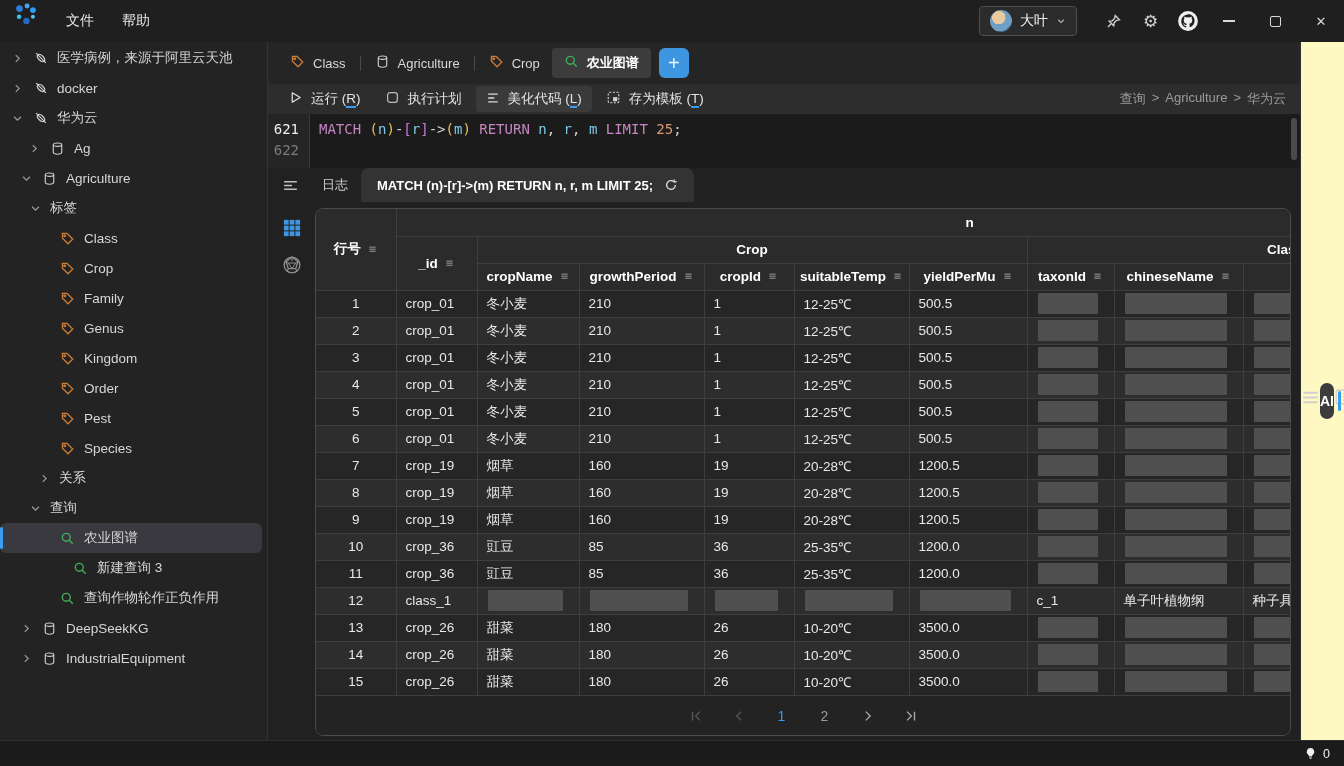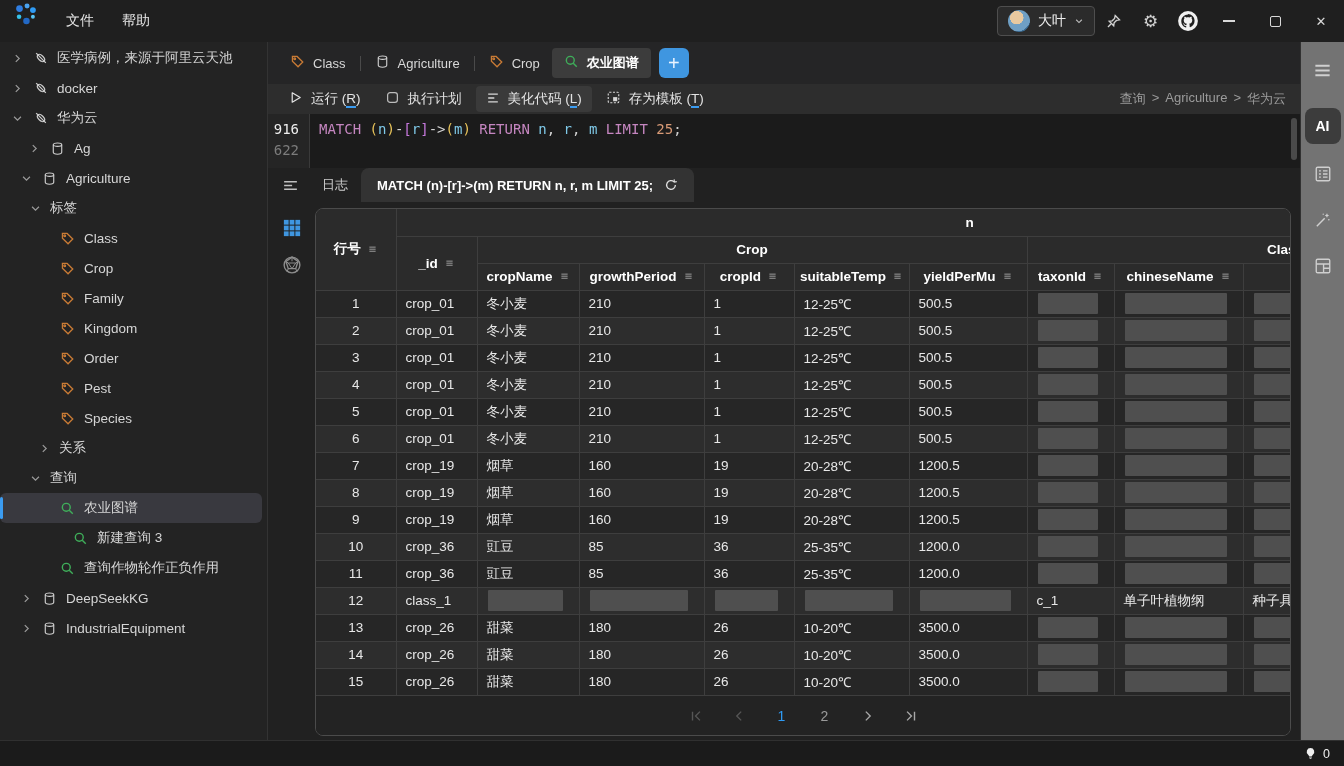--- a/index.html
+++ b/index.html
@@ -7,21 +7,21 @@
     font-family:"Liberation Sans", sans-serif; color:#d8d8d8; }
   .window { width:1344px; height:766px; display:flex; flex-direction:column; }
 
   
   .titlebar { height:42px; background:#1f1f1f; display:flex; padding-left:8px; flex:0 0 auto; }
   .logo { width:28px; height:28px; margin:0 12px 0 4px; display:flex; align-items:center; justify-content:center; }
   .menubar { display:flex; }
   .menu-item { padding:0 14px; font-size:14px; color:#e6e6e6; height:42px; display:flex; align-items:center; cursor:default; }
   .tb-right { margin-left:auto; display:flex; align-items:center; height:42px; }
   .user-chip { height:30px; display:flex; align-items:center; gap:8px; padding:0 10px; border:1px solid #4e4e4e;
-    border-radius:4px; background:#2b2b2b; font-size:14px; color:#eee; }
+    border-radius:4px; background:#2b2b2b; margin-right:18px; font-size:14px; color:#eee; }
   .avatar { width:22px; height:22px; border-radius:50%;
     background:radial-gradient(circle at 40% 35%, #e8c9a0 0 34%, #6f9fc4 35% 70%, #3c6e96 71%); }
   .tb-icon { width:37px; height:42px; display:flex; align-items:center; justify-content:center; color:#d2d2d2; }
   .win-btn { width:46px; height:42px; display:flex; align-items:center; justify-content:center; color:#d8d8d8; font-size:13px; }
   .win-glyph-min { width:12px; height:1.5px; background:#d8d8d8; display:inline-block; }
   .win-glyph-max { width:11px; height:11px; border:1.4px solid #d8d8d8; border-radius:2px; display:inline-block; }
   .gear-glyph { font-size:17px; line-height:1; }
 
   
   .app-body { flex:1 1 auto; display:flex; min-height:0; }
@@ -88,22 +88,22 @@
   td.rowno { text-align:center; }
   .ph { height:21px; margin:0 7px 0 1px; background:#4f4f4f; border-radius:1px; }
 
   .pagination { height:40px; flex:0 0 40px; display:flex; align-items:center; justify-content:center; gap:27px;
     background:#232323; }
   .pg { display:flex; align-items:center; justify-content:center; font-size:14px; min-width:16px; }
   .pg.disabled { color:#565656; } .pg.nav { color:#a8a8a8; }
   .pg.page { color:#9a9a9a; } .pg.page.current { color:#2f9bf4; }
 
   
-  .right-strip { width:44px; flex:0 0 44px; background:#737373; border-left:1px solid #313131;
-    display:flex; flex-direction:column; align-items:center; padding-top:12px; }
+  .right-strip { width:44px; flex:0 0 44px; background:#fef9c3; border-left:1px solid #313131;
+    display:flex; flex-direction:row; align-items:center; padding-top:12px; }
   .rs-icon { width:36px; height:32px; display:flex; align-items:center; justify-content:center; color:#cfcfcf; }
   .ai-btn { width:36px; height:36px; background:#3c3c3c; border-radius:8px; display:flex; align-items:center;
     justify-content:center; color:#fff; font-weight:bold; font-size:14px; margin:22px 0 14px 0; position:relative; }
   .ai-btn::after { content:""; position:absolute; right:-7px; width:3px; height:20px; background:#3b9cf1; border-radius:2px; }
   .rs-gap { margin-top:14px; }
 
   
   .statusbar { height:26px; flex:0 0 26px; background:#1b1b1b; border-top:1px solid #303030; display:flex;
     align-items:center; justify-content:flex-end; padding-right:14px; gap:6px; font-size:12.5px; color:#f0f0f0; }
 </style>
@@ -279,20 +279,30 @@
           <span>Family</span>
         </div>
         <div class="side-item" style="padding-left:38px">
     <span class="chev"></span>
           <span class="nicon">
             <svg width="15" height="15" viewBox="0 0 16 16" fill="none" stroke="#c97b35" stroke-width="1.4">
               <path d="M2.6 2.6h5l6 6-5 5-6-6z"></path>
               <circle cx="5" cy="5" r=".9"></circle>
             </svg>
           </span>
+          <span>Genus</span>
+        </div>
+        <div class="side-item" style="padding-left:38px">
+    <span class="chev"></span>
+          <span class="nicon">
+            <svg width="15" height="15" viewBox="0 0 16 16" fill="none" stroke="#c97b35" stroke-width="1.4">
+              <path d="M2.6 2.6h5l6 6-5 5-6-6z"></path>
+              <circle cx="5" cy="5" r=".9"></circle>
+            </svg>
+          </span>
           <span>Kingdom</span>
         </div>
         <div class="side-item" style="padding-left:38px">
     <span class="chev"></span>
           <span class="nicon">
             <svg width="15" height="15" viewBox="0 0 16 16" fill="none" stroke="#c97b35" stroke-width="1.4">
               <path d="M2.6 2.6h5l6 6-5 5-6-6z"></path>
               <circle cx="5" cy="5" r=".9"></circle>
             </svg>
           </span>
@@ -461,21 +471,21 @@
             <span>查询</span>
             <span>&gt;</span>
             <span>Agriculture</span>
             <span>&gt;</span>
             <span>华为云</span>
           </span>
         </div>
 
       <div class="editor">
         <div class="gutter" id="gutter">
-            <div class="cur">916</div>
+            <div class="cur">621</div>
             <div class="">622</div>
           </div>
         <div class="code" id="code"><div><span class="tok-kw">MATCH</span><span class="tok-pl"> </span><span class="tok-b1">(</span><span class="tok-var">n</span><span class="tok-b1">)</span><span class="tok-pl">-</span><span class="tok-b2">[</span><span class="tok-var">r</span><span class="tok-b2">]</span><span class="tok-pl">-&gt;</span><span class="tok-b1">(</span><span class="tok-var">m</span><span class="tok-b1">)</span><span class="tok-pl"> </span><span class="tok-kw">RETURN</span><span class="tok-pl"> </span><span class="tok-var">n</span><span class="tok-pl">, </span><span class="tok-var">r</span><span class="tok-pl">, </span><span class="tok-var">m</span><span class="tok-pl"> </span><span class="tok-kw">LIMIT</span><span class="tok-pl"> </span><span class="tok-num">25</span><span class="tok-pl">;</span></div><div></div></div>
         <div class="editor-scrollbar"></div>
       </div>
 
       <div class="results">
         <div class="res-tabs">
           <span class="res-menu">
             <svg width="17" height="17" viewBox="0 0 16 16" fill="none" stroke="#c0c0c0" stroke-width="1.4">

